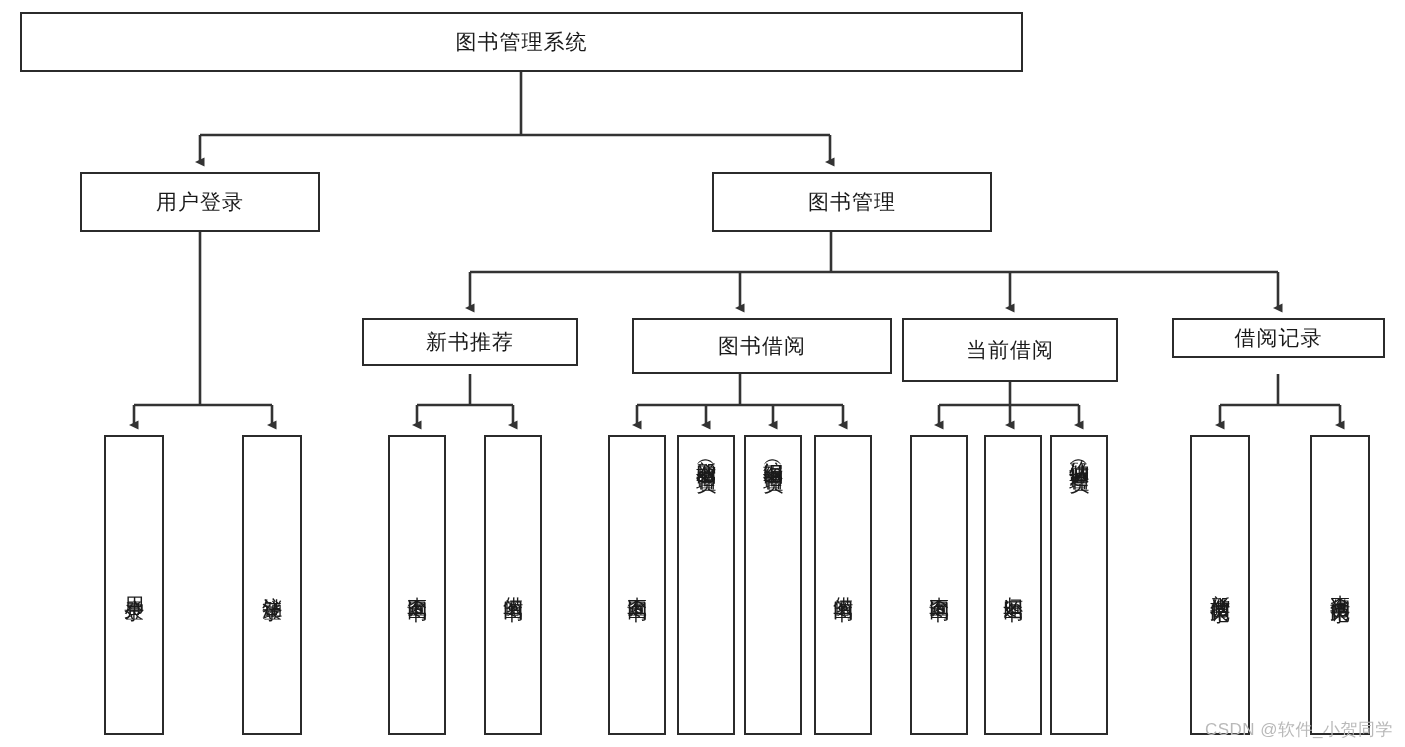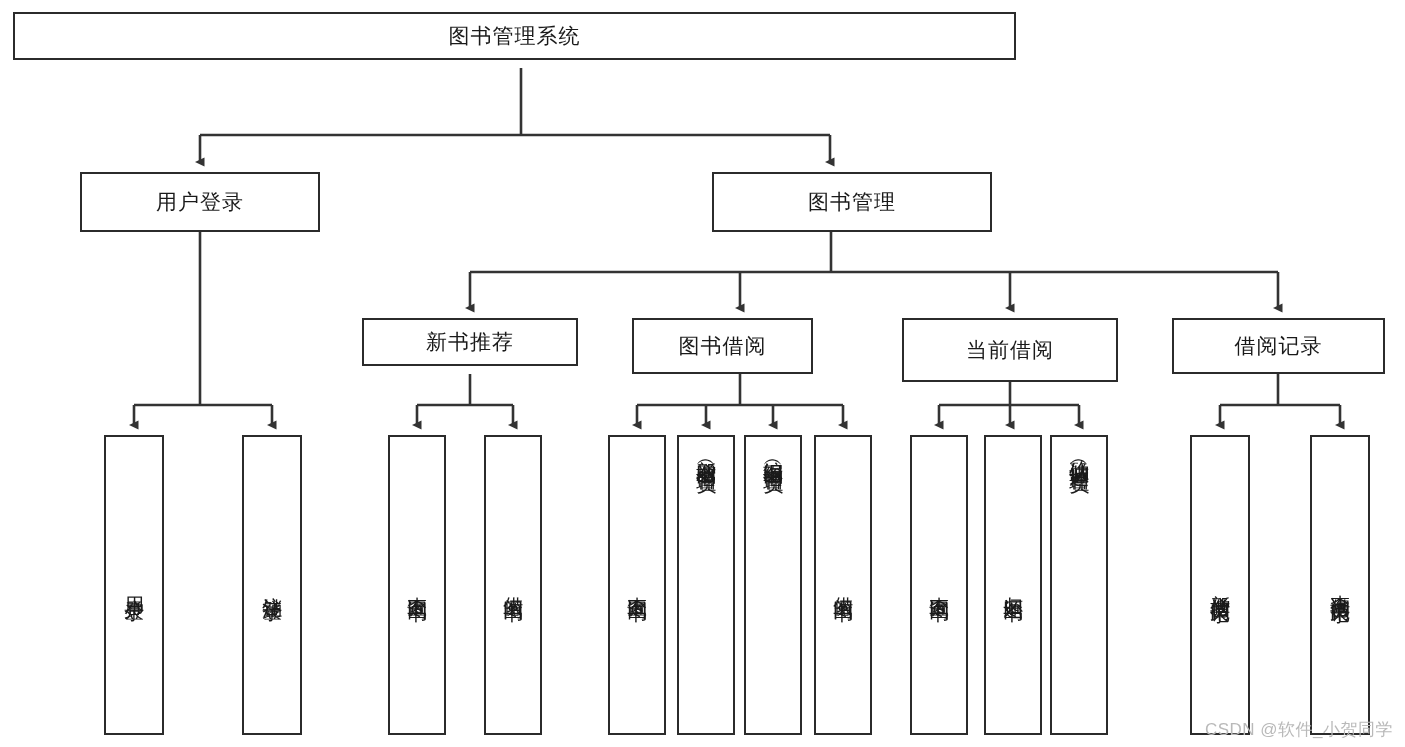--- a/index.html
+++ b/index.html
@@ -115,41 +115,41 @@
       <path d="M1010,405 L1010,425" marker-end="url(#arrow)"></path>
       <path d="M1079,405 L1079,425" marker-end="url(#arrow)"></path>
 
       <path d="M1278,374 L1278,405"></path>
       <path d="M1220,405 L1340,405"></path>
       <path d="M1220,405 L1220,425" marker-end="url(#arrow)"></path>
       <path d="M1340,405 L1340,425" marker-end="url(#arrow)"></path>
     </g>
   </svg>
 
-  <div class="node horiz root" style="left:13px;top:12px;width:1003px;height:48px;">
+  <div class="node horiz root" style="left:20px;top:12px;width:1003px;height:60px;">
     <span>图书管理系统</span>
   </div>
 
   <div class="node horiz" style="left:80px;top:172px;width:240px;height:60px;">
     <span>用户登录</span>
   </div>
   <div class="node horiz" style="left:712px;top:172px;width:280px;height:60px;">
     <span>图书管理</span>
   </div>
 
   <div class="node horiz" style="left:362px;top:318px;width:216px;height:48px;">
     <span>新书推荐</span>
   </div>
-  <div class="node horiz" style="left:632px;top:318px;width:181px;height:56px;">
+  <div class="node horiz" style="left:632px;top:318px;width:260px;height:56px;">
     <span>图书借阅</span>
   </div>
   <div class="node horiz" style="left:902px;top:318px;width:216px;height:64px;">
     <span>当前借阅</span>
   </div>
-  <div class="node horiz" style="left:1172px;top:318px;width:213px;height:56px;">
+  <div class="node horiz" style="left:1172px;top:318px;width:213px;height:40px;">
     <span>借阅记录</span>
   </div>
 
   <div class="node leaf centered" style="left:104px;top:435px;width:60px;height:300px;">
     <span class="vtext">用户登录</span>
   </div>
   <div class="node leaf centered" style="left:242px;top:435px;width:60px;height:300px;">
     <span class="vtext">注销登录</span>
   </div>
 

